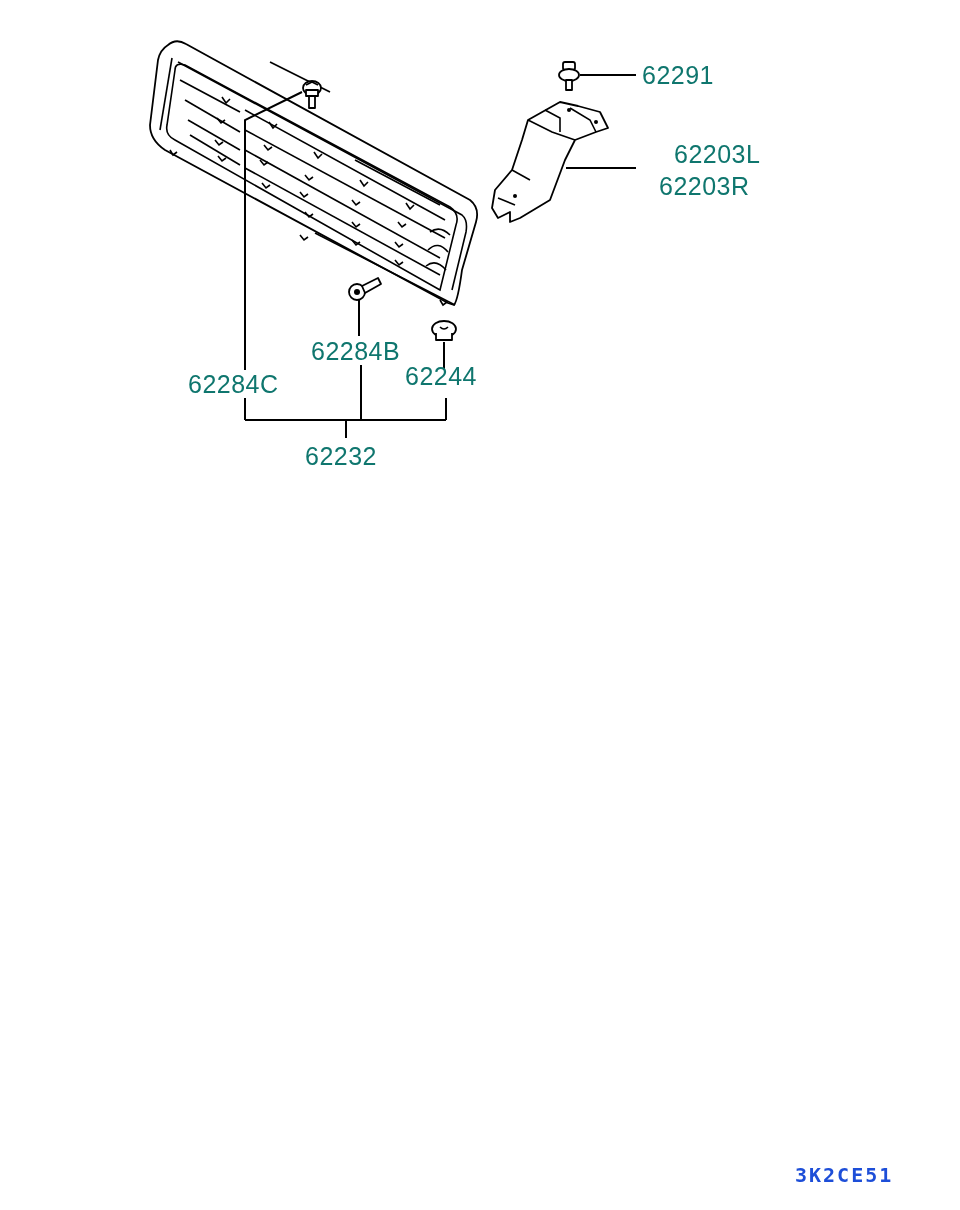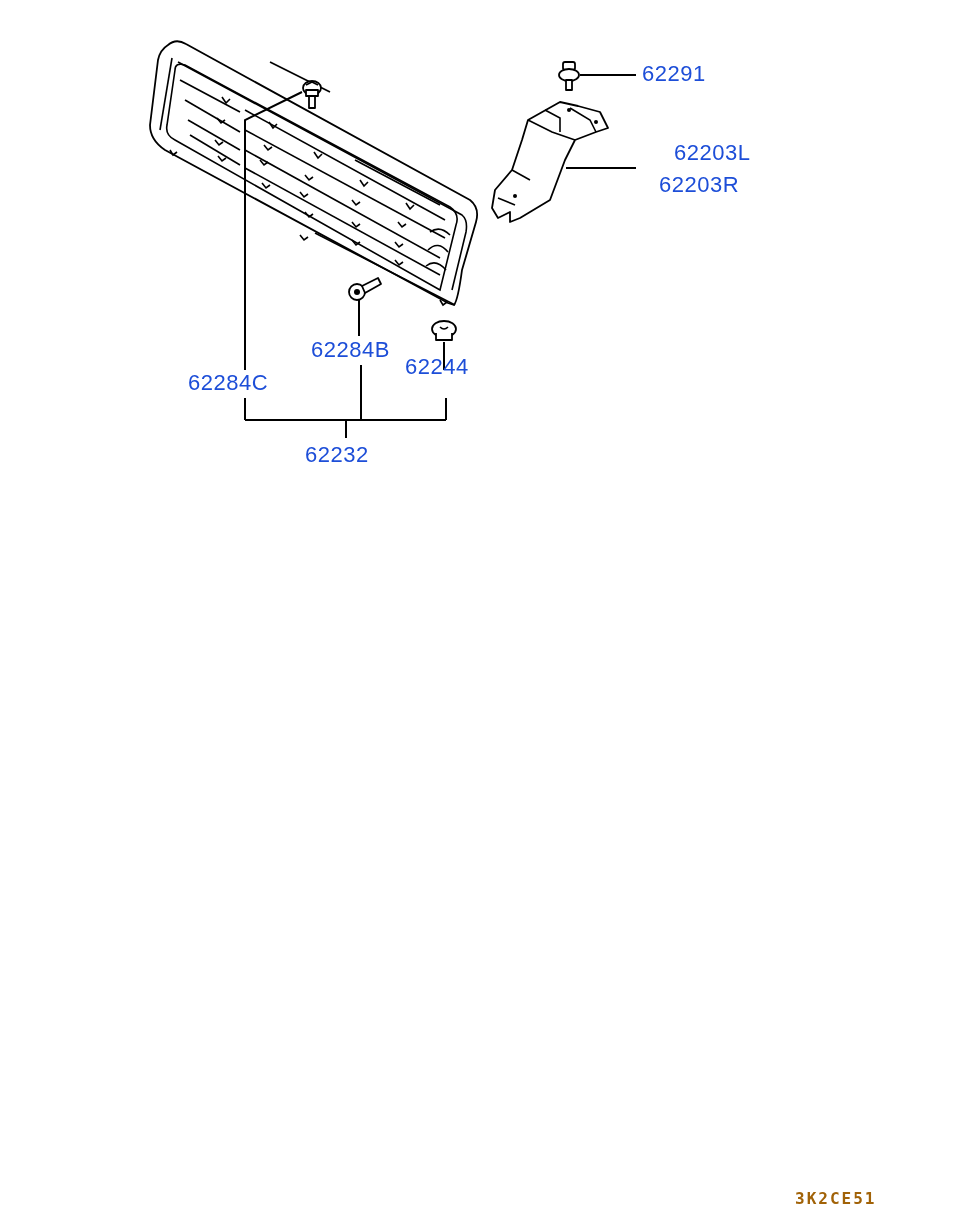--- a/index.html
+++ b/index.html
@@ -1,35 +1,34 @@
 <!DOCTYPE html>
 <html><head>
   <meta charset="utf-8">
   <style>
     html, body { margin: 0; padding: 0; background: #ffffff; }
     body { width: 960px; height: 1210px; position: relative; overflow: hidden; font-family: "Liberation Sans", sans-serif; }
     #diagram { position: absolute; left: 0; top: 0; width: 960px; height: 1210px; }
     .part-label {
       position: absolute;
       font-family: "Liberation Sans", sans-serif;
-      font-size: 22px;
-      color: #1d4ed8;
+      font-size: 25px;
+      color: #0f766e;
       letter-spacing: 0.5px;
       line-height: 1;
       white-space: nowrap;
     }
     .ref-code {
       position: absolute;
       font-family: "DejaVu Sans Mono", monospace;
       font-weight: bold;
-      font-size: 16px;
+      font-size: 20px;
       letter-spacing: 2px;
-      color: #a16207;
+      color: #1d4ed8;
       line-height: 1;
-      margin-top: 26px;
     }
     svg .ln { stroke: #000; stroke-width: 2; fill: none; }
     svg .thin { stroke: #000; stroke-width: 1.6; fill: none; }
     svg .part { stroke: #000; stroke-width: 1.8; fill: #fff; stroke-linejoin: round; }
   </style>
 </head>
 <body>
 
 <svg id="diagram" viewBox="0 0 960 1210" xmlns="http://www.w3.org/2000/svg">
 
@@ -129,16 +128,16 @@
     <line class="ln" x1="245" y1="420" x2="446" y2="420"></line>
     <line class="ln" x1="346" y1="420" x2="346" y2="438"></line>
   </g>
 </svg>
 
 <div class="part-label" style="left:642px; top:63px;">62291</div>
 <div class="part-label" style="left:642px; top:142px;margin-left:32px;">62203L</div>
 <div class="part-label" style="left:659px; top:174px;">62203R</div>
 <div class="part-label" style="left:311px; top:339px;">62284B</div>
 <div class="part-label" style="left:188px; top:372px;">62284C</div>
-<div class="part-label" style="left:405px; top:356px;">62244</div>
+<div class="part-label" style="left:405px; top:364px;">62244</div>
 <div class="part-label" style="left:305px; top:444px;">62232</div>
 
 <div class="ref-code" style="left:795px; top:1165px;">3K2CE51</div>
 
 </body></html>

